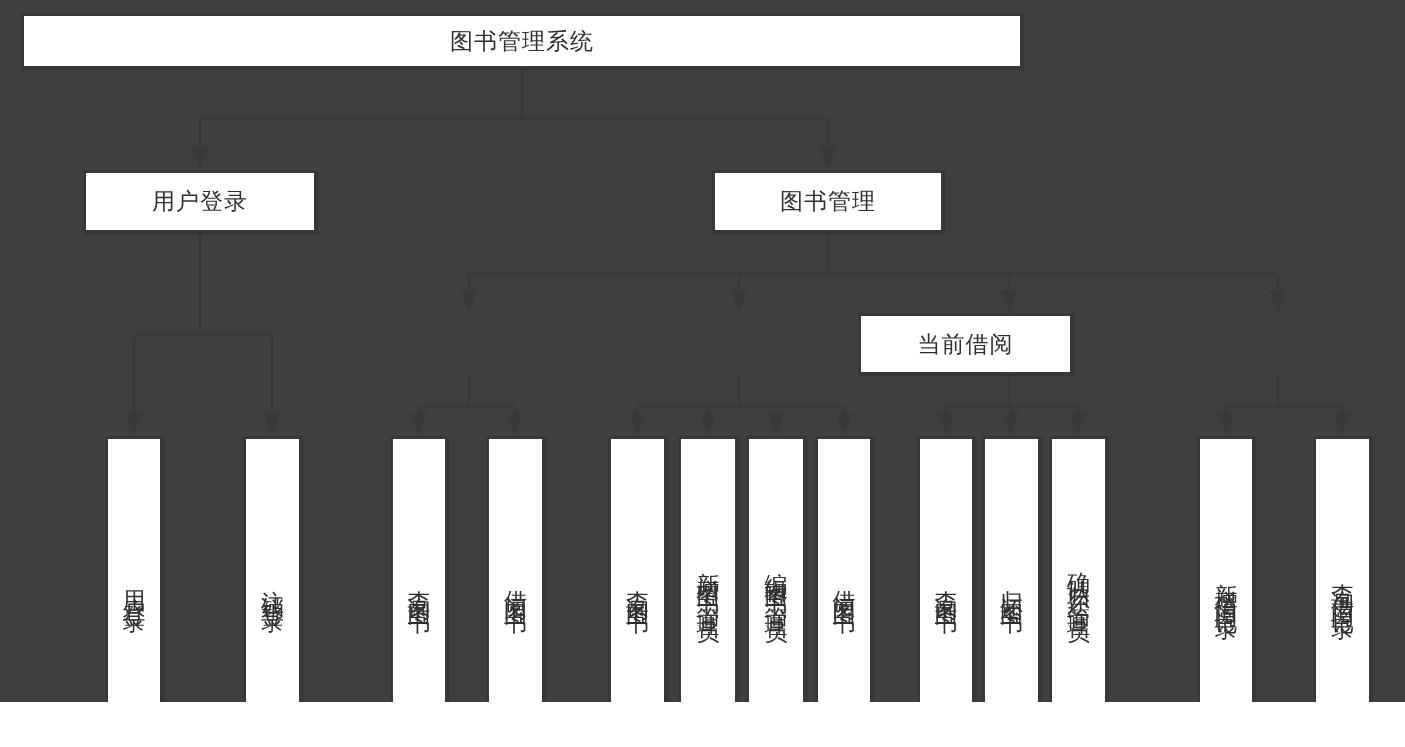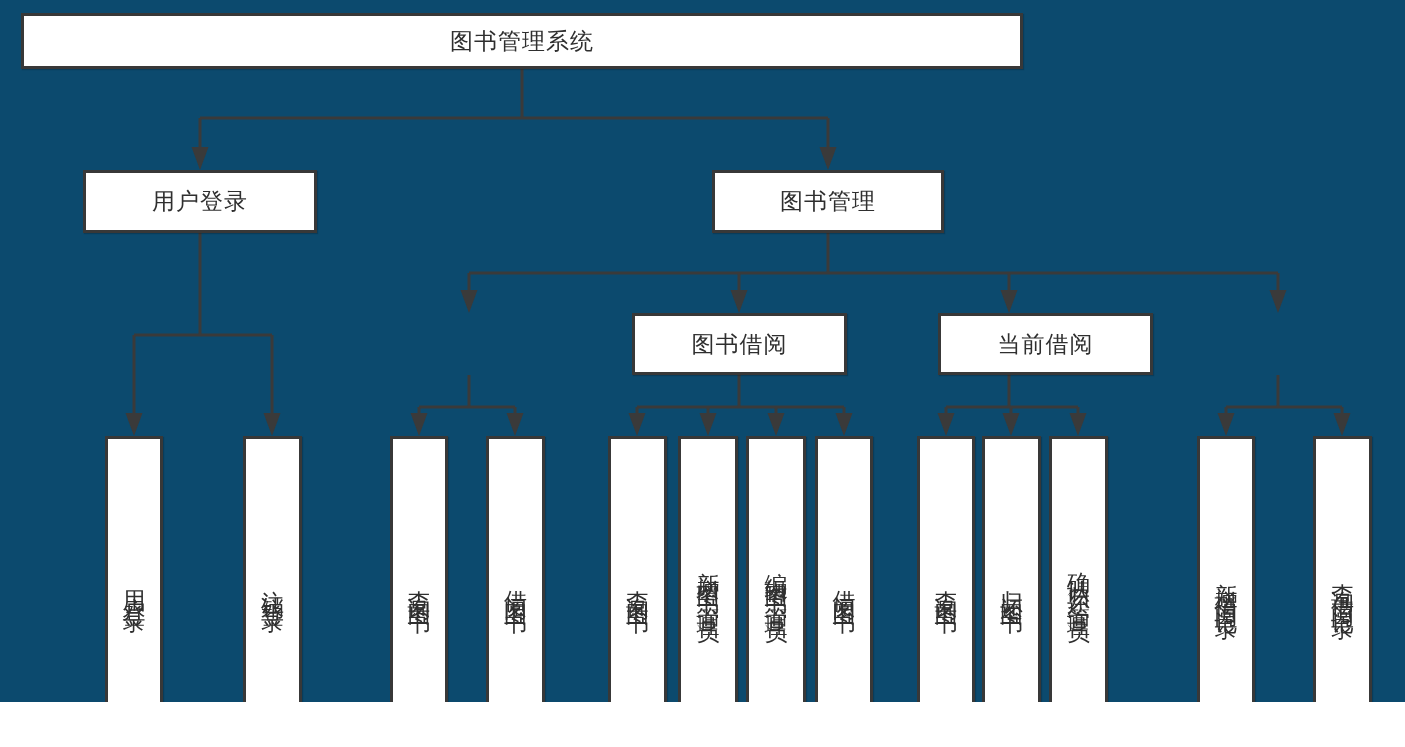--- a/index.html
+++ b/index.html
@@ -1,19 +1,19 @@
 <!DOCTYPE html>
 <html><head>
 <meta charset="utf-8">
 <style>
   html,body{margin:0;padding:0;background:#ffffff;}
   .stage{
     position:relative;
     width:1405px;height:702px;
-    background:#0c4a6e;
+    background:#404040;
     font-family:"Liberation Sans","DejaVu Sans",sans-serif;
     overflow:hidden;
   }
   .connector-layer{position:absolute;left:0;top:0;width:1405px;height:747px;z-index:1;}
   .connector-layer path{stroke:#3a3a3a;stroke-width:3;fill:none;}
   .connector-layer polygon{fill:#3a3a3a;stroke:none;}
   .box{
     position:absolute;
     box-sizing:border-box;
     background:#ffffff;
@@ -33,21 +33,21 @@
     white-space:nowrap;
   }
   
   #n-root{left:21px;top:13px;width:1002px;height:56px;}
   
   #n-l2-0{left:83px;top:170px;width:234px;height:63px;}
   #n-l2-1{left:712px;top:170px;width:232px;height:63px;}
   
   #n-l3-0{left:362px;top:313px;width:215px;height:62px;}
   #n-l3-1{left:632px;top:313px;width:215px;height:62px;}
-  #n-l3-2{left:938px;top:313px;width:215px;height:62px;}
+  #n-l3-2{left:858px;top:313px;width:215px;height:62px;}
   #n-l3-3{left:1173px;top:313px;width:214px;height:62px;}
   
   .tall{top:436px;height:299px;}
   #t-0-0{left:105px;width:58px;}
   #t-0-1{left:243px;width:59px;}
   #t-1-0{left:390px;width:58px;}
   #t-1-1{left:486px;width:59px;}
   #t-2-0{left:608px;width:59px;}
   #t-2-1{left:678px;width:60px;}
   #t-2-2{left:746px;width:60px;}
@@ -126,23 +126,20 @@
     <span>图书管理系统</span>
   </div>
 
   <div class="box h" id="n-l2-0">
     <span>用户登录</span>
   </div>
   <div class="box h" id="n-l2-1">
     <span>图书管理</span>
   </div>
 
-  <div class="box h" id="n-l3-1">
-    <span>图书借阅</span>
-  </div>
   <div class="box h" id="n-l3-2">
     <span>当前借阅</span>
   </div>
 
   <div class="box v tall" id="t-0-0">
     <span>用户登录</span>
   </div>
   <div class="box v tall" id="t-0-1">
     <span>注销登录</span>
   </div>

